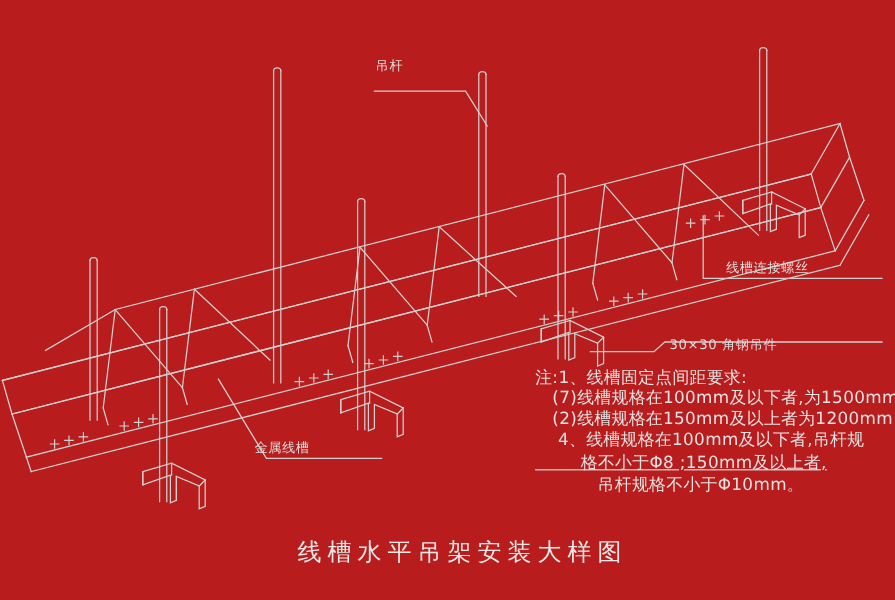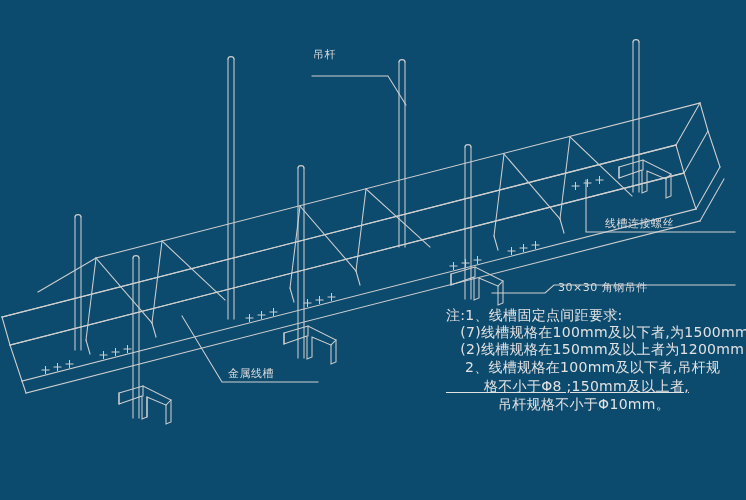--- a/index.html
+++ b/index.html
@@ -1,18 +1,18 @@
 <!DOCTYPE html>
 <html><head>
 <meta charset="utf-8">
 <style>
   html,body{margin:0;padding:0;background:#000;}
   body{width:746px;height:500px;overflow:hidden;
        font-family:"DejaVu Sans","Liberation Sans",sans-serif;}
-  #stage{position:relative;width:746px;height:500px;background:#0c4a6e;}
+  #stage{position:relative;width:746px;height:500px;background:#b91c1c;}
   svg#dwg{position:absolute;left:0;top:0;width:746px;height:500px;display:block;}
   .lbl{position:absolute;color:#dcdcdc;white-space:pre;letter-spacing:.5px;}
   .lbl-sm{font-size:11px;}
   .note{position:absolute;color:#e2e2e2;font-size:14px;line-height:16.2px;white-space:pre;letter-spacing:.3px;}
   #title{position:absolute;color:#e8e8e8;font-size:20px;letter-spacing:5px;white-space:pre;}
 </style>
 </head>
 <body>
 
 <div id="stage">
@@ -203,25 +203,26 @@
 
     </g>
   </svg>
 
   <div class="lbl lbl-sm" style="left:313px;top:47px;">吊杆</div>
 
   <div class="lbl lbl-sm" style="left:605px;top:216px;">线槽连接螺丝</div>
 
   <div class="lbl lbl-sm" style="left:558px;top:268px;margin-top:12px;">30×30 角钢吊件</div>
 
-  <div class="lbl lbl-sm" style="left:228px;top:366px;text-align:center;">金属线槽</div>
+  <div class="lbl lbl-sm" style="left:212px;top:366px;text-align:center;">金属线槽</div>
 
   <div id="notes">
     <div class="note" style="left:446px;top:307px;">注:1、线槽固定点间距要求:</div>
     <div class="note" style="left:446px;top:324px;">   (7)线槽规格在100mm及以下者,为1500mm</div>
     <div class="note" style="left:446px;top:341px;">   (2)线槽规格在150mm及以上者为1200mm</div>
-    <div class="note" style="left:446px;top:359px;">    2、线槽规格在100mm及以下者,吊杆规</div>
+    <div class="note" style="left:446px;top:359px;">    4、线槽规格在100mm及以下者,吊杆规</div>
     <div class="note" style="left:446px;top:378px;text-decoration:underline;">        格不小于Φ8 ;150mm及以上者,</div>
     <div class="note" style="left:460px;top:396px;">        吊杆规格不小于Φ10mm。</div>
   </div>
 
+  <div id="title" style="left:248px;top:447px;">线槽水平吊架安装大样图</div>
 
 </div>
 
 </body></html>

